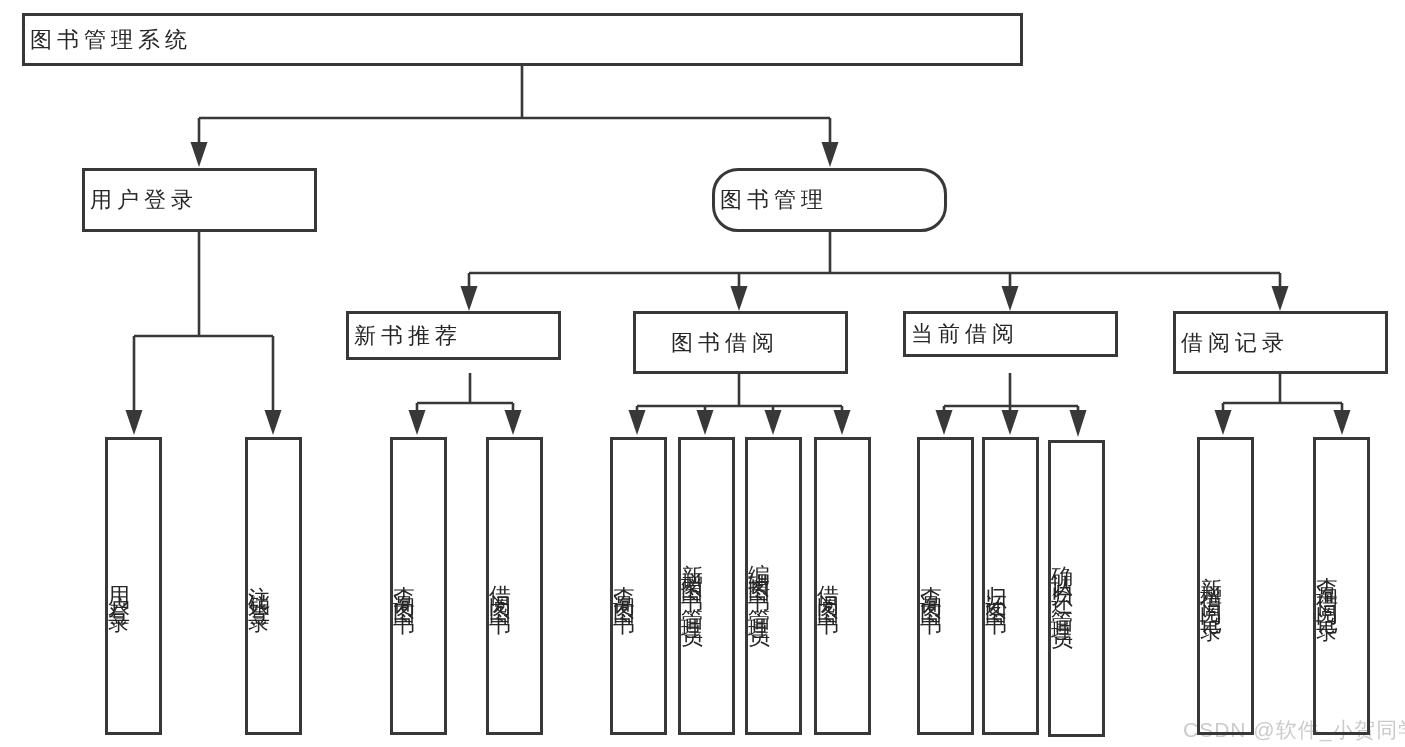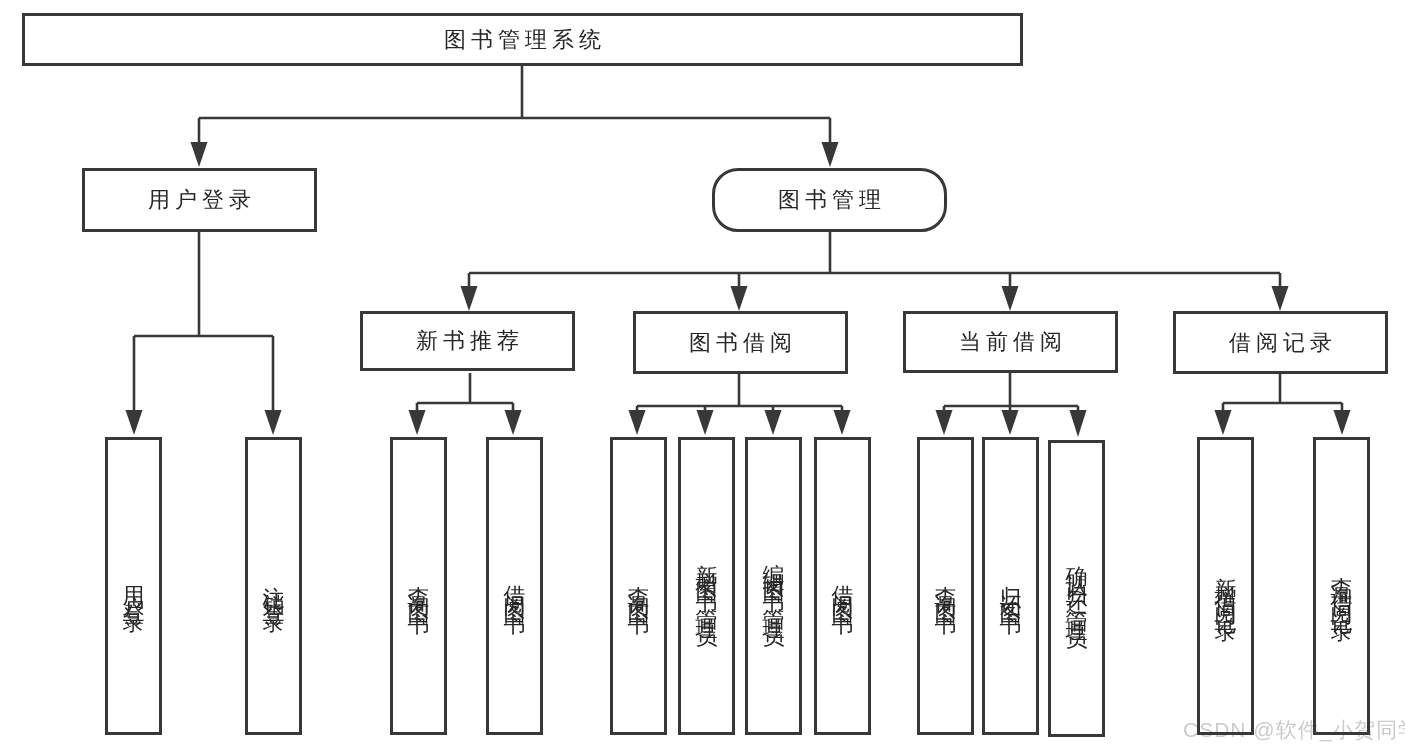--- a/index.html
+++ b/index.html
@@ -16,21 +16,21 @@
     left: 0; top: 0;
     z-index: 0;
   }
   .node {
     position: absolute;
     box-sizing: border-box;
     border: 3px solid #383838;
     background: transparent;
     display: flex;
     align-items: center;
-    justify-content: center;
+    justify-content: flex-start;
     z-index: 2;
   }
   .lbl {
     font-size: 22px;
     color: #262626;
     letter-spacing: 5px;
     white-space: nowrap;
     text-indent: 5px; 
   }
   .leaf .lbl {
@@ -94,27 +94,27 @@
     <span class="lbl">图书管理系统</span>
   </div>
 
   <div class="node" style="left:82px; top:168px; width:235px; height:64px;">
     <span class="lbl">用户登录</span>
   </div>
   <div class="node" style="left:712px; top:168px; width:235px; height:64px;border-radius:26px;">
     <span class="lbl">图书管理</span>
   </div>
 
-  <div class="node" style="left:360px; top:311px; width:215px; height:60px;">
+  <div class="node" style="left:346px; top:311px; width:215px; height:49px;">
     <span class="lbl">新书推荐</span>
   </div>
-  <div class="node" style="left:633px; top:311px; width:215px; height:63px;">
+  <div class="node" style="left:633px; top:311px; width:215px; height:63px;padding-left:30px;">
     <span class="lbl">图书借阅</span>
   </div>
-  <div class="node" style="left:903px; top:311px; width:215px; height:62px;">
+  <div class="node" style="left:903px; top:311px; width:215px; height:46px;">
     <span class="lbl">当前借阅</span>
   </div>
   <div class="node" style="left:1173px; top:311px; width:215px; height:63px;">
     <span class="lbl">借阅记录</span>
   </div>
 
   <div class="node leaf" style="left:105px; top:437px; width:57px; height:298px;">
     <span class="lbl">用户登录</span>
   </div>
   <div class="node leaf" style="left:245px; top:437px; width:57px; height:298px;">

